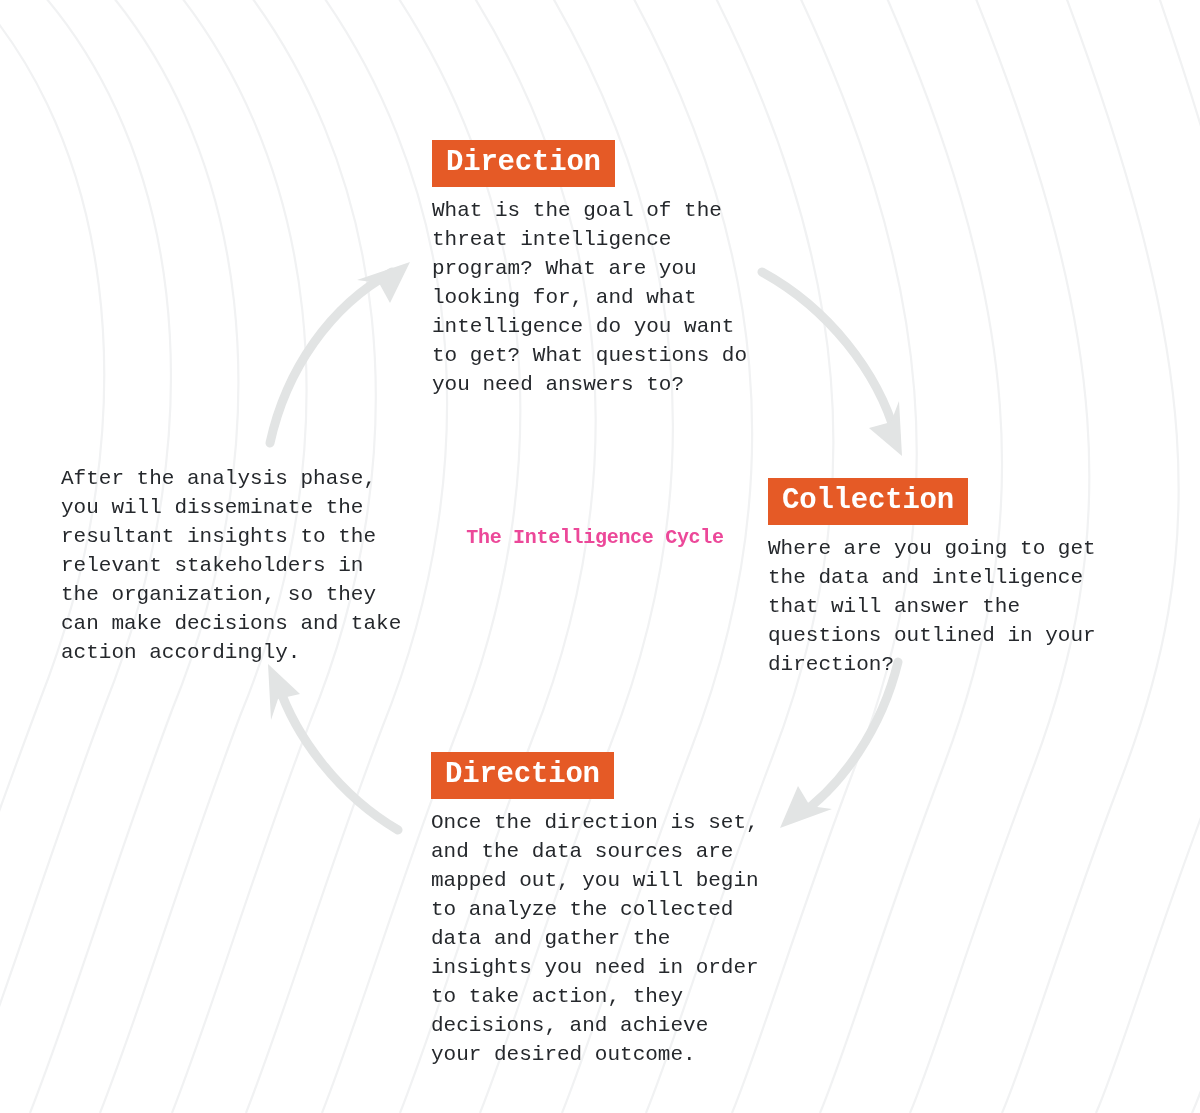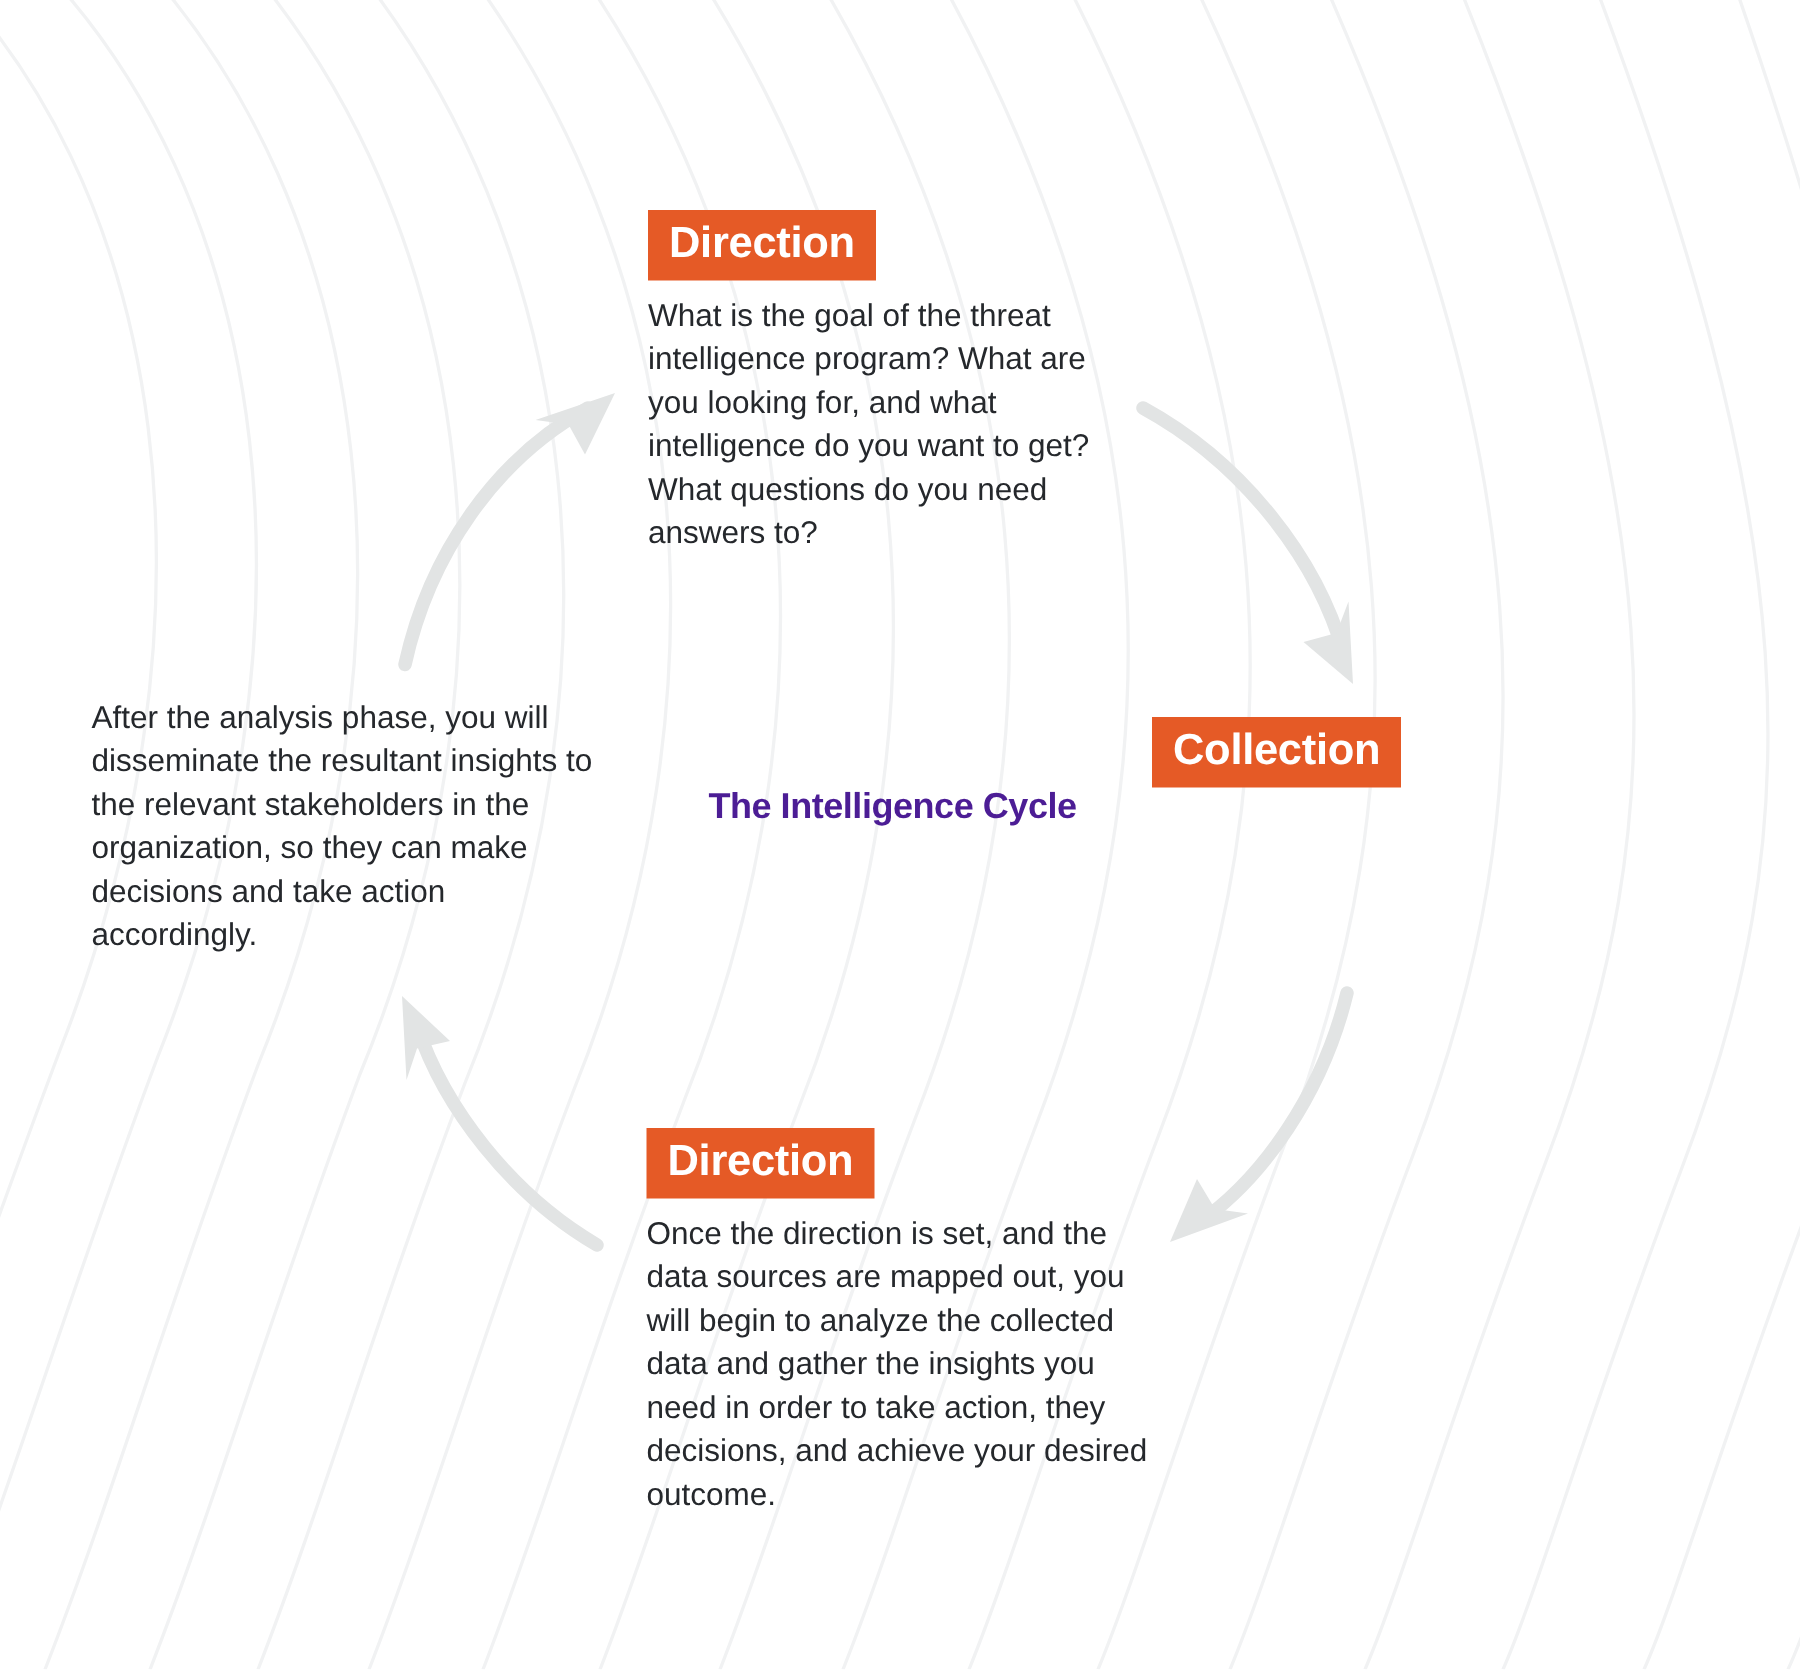--- a/index.html
+++ b/index.html
@@ -6,21 +6,21 @@
     margin: 0;
     padding: 0;
     background: #ffffff;
   }
   #canvas {
     position: relative;
     width: 1200px;
     height: 1113px;
     background: #ffffff;
     overflow: hidden;
-    font-family: Liberation Sans, sans-serif;
+    font-family: Liberation Mono, monospace;
   }
   #bg-pattern {
     position: absolute;
     left: 0; top: 0;
     width: 1200px;
     height: 1113px;
     pointer-events: none;
   }
   #arrows-layer {
     position: absolute;
@@ -56,22 +56,22 @@
   #node-collection   { left: 768px; top: 478px; width: 335px; }
   #node-analysis     { left: 431px; top: 752px; width: 335px; }
   #node-dissemination{ left: 61px;  top: 455px; width: 350px; }
 
   #center-title {
     position: absolute;
     left: 440px;
     top: 518px;
     width: 310px;
     text-align: center;
-    color: #4c1d95;
-    font-size: 24px;
+    color: #ec4899;
+    font-size: 20px;
     font-weight: bold;
     line-height: 39px;
     letter-spacing: -0.3px;
   }
 </style>
 </head>
 <body>
 
 <div id="canvas">
 
@@ -127,20 +127,21 @@
     </g>
   </svg>
 
   <div class="node" id="node-direction">
     <div class="badge">Direction</div>
     <div class="body-text">What is the goal of the threat intelligence program? What are you looking for, and what intelligence do you want to get? What questions do you need answers to?</div>
   </div>
 
   <div class="node" id="node-collection">
     <div class="badge">Collection</div>
+    <div class="body-text">Where are you going to get the data and intelligence that will answer the questions outlined in your direction?</div>
   </div>
 
   <div class="node" id="node-analysis">
     <div class="badge">Direction</div>
     <div class="body-text">Once the direction is set, and the data sources are mapped out, you will begin to analyze the collected data and gather the insights you need in order to take action, they decisions, and achieve your desired outcome.</div>
   </div>
 
   <div class="node" id="node-dissemination">
     <div class="body-text">After the analysis phase, you will disseminate the resultant insights to the relevant stakeholders in the organization, so they can make decisions and take action accordingly.</div>
   </div>

